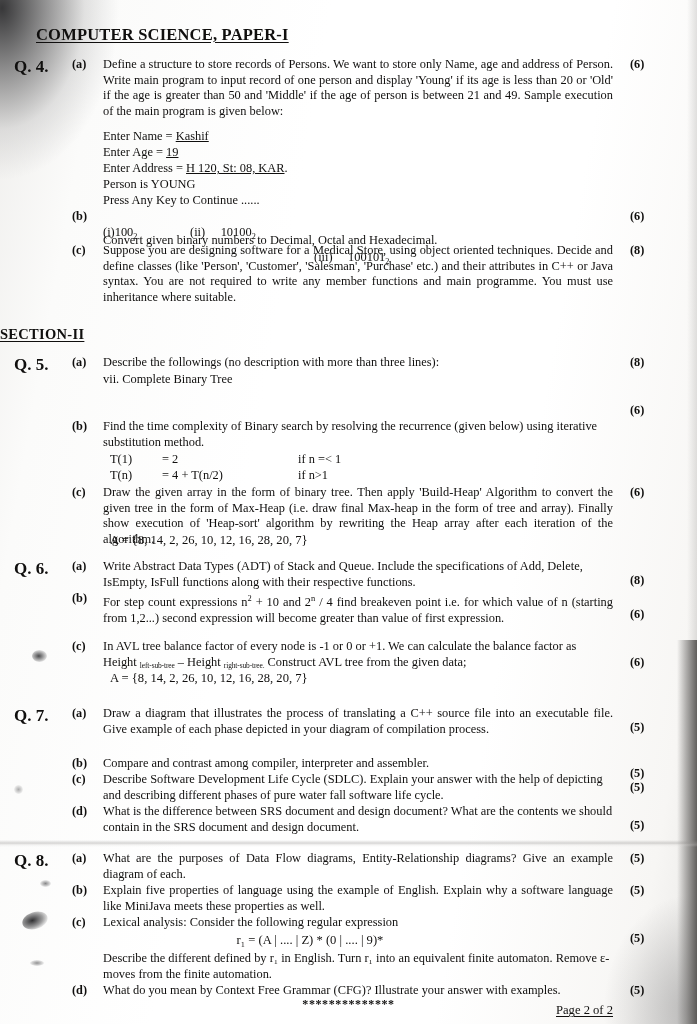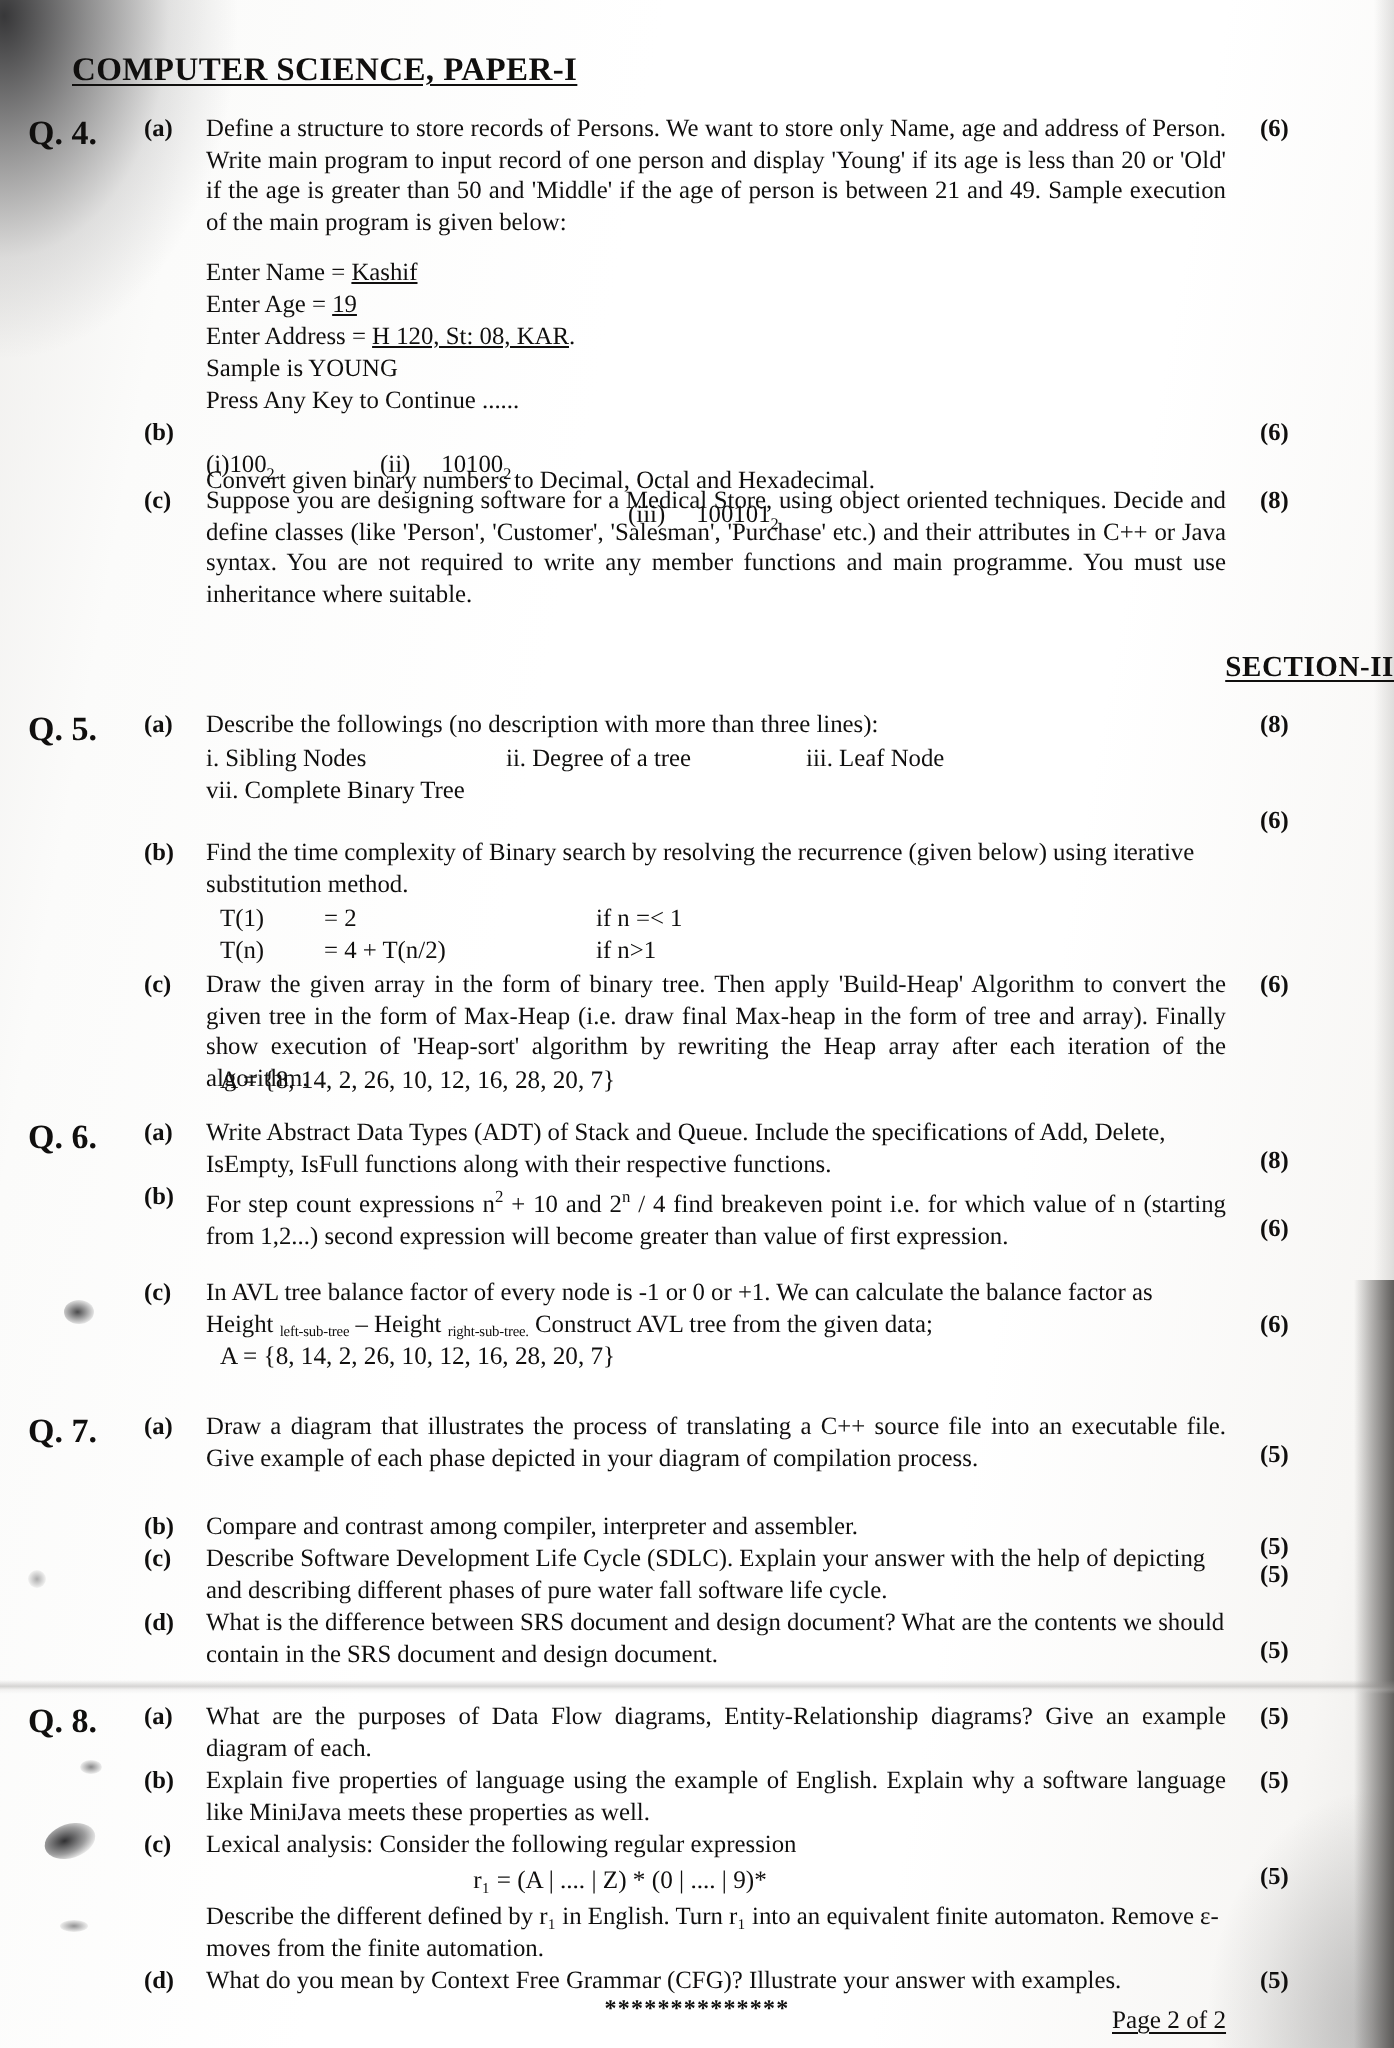--- a/index.html
+++ b/index.html
@@ -134,21 +134,21 @@
     font-size: 12.4px;
     line-height: 15.6px;
     white-space: nowrap;
   }
   .uline { text-decoration: underline; text-underline-offset: 1px; }
 
   .section-head {
     position: absolute;
     left: 0;
     width: 697px;
-    text-align: right;
+    text-align: left;
     font-size: 14.5px;
     font-weight: bold;
     letter-spacing: 0.3px;
   }
   .section-head span {
     text-decoration: underline;
     text-underline-offset: 2px;
   }
 
   
@@ -232,21 +232,21 @@
 
     <div class="qnum" style="top:57px;">Q. 4.</div>
 
     <div class="part" style="top:57px;">(a)</div>
     <div class="qtext" style="top:57px;">Define a structure to store records of Persons. We want to store only Name, age and address of Person. Write main program to input record of one person and display 'Young' if its age is less than 20 or 'Old' if the age is greater than 50 and 'Middle' if the age of person is between 21 and 49. Sample execution of the main program is given below:</div>
     <div class="marks" style="top:57px;">(6)</div>
 
     <div class="plain" style="left:103px; top:129px;"><span>Enter Name = </span><span class="uline">Kashif</span></div>
     <div class="plain" style="left:103px; top:145px;"><span>Enter Age = </span><span class="uline">19</span></div>
     <div class="plain" style="left:103px; top:161px;"><span>Enter Address = </span><span class="uline">H 120, St: 08, KAR</span><span>.</span></div>
-    <div class="plain" style="left:103px; top:177px;">Sample is YOUNG</div>
+    <div class="plain" style="left:103px; top:177px;">Person is YOUNG</div>
     <div class="plain" style="left:103px; top:193px;">Press Any Key to Continue ......</div>
 
     <div class="part" style="top:209px;">(b)</div>
     <div class="qtext nojustify" style="top:209px;margin-top:24px;">Convert given binary numbers to Decimal, Octal and Hexadecimal.</div>
     <div class="marks" style="top:209px;">(6)</div>
 
     <div class="plain" style="left:103px; top:225px;"><span>(i)</span><span>100</span><sub>2</sub></div>
     <div class="plain" style="left:190px; top:225px;"><span>(ii)</span>&nbsp;&nbsp;&nbsp;&nbsp;&nbsp;<span>10100</span><sub>2</sub></div>
     <div class="plain" style="left:314px; top:225px;margin-top:25px;"><span>(iii)</span>&nbsp;&nbsp;&nbsp;&nbsp;&nbsp;<span>100101</span><sub>2</sub></div>
 
@@ -256,25 +256,20 @@
 
     <div class="section-head" style="top:326px;"><span>SECTION-II</span></div>
 
     <div class="qnum" style="top:355px;">Q. 5.</div>
 
     <div class="part" style="top:355px;">(a)</div>
     <div class="qtext nojustify" style="top:355px;">Describe the followings (no description with more than three lines):</div>
     <div class="marks" style="top:355px;">(8)</div>
 
     <div class="sublist" style="top:371px;">
-      <div class="sublist-row">
-        <span class="sl-c1">i.  Sibling Nodes</span>
-        <span class="sl-c2">ii.  Degree of a tree</span>
-        <span class="sl-c3">iii.  Leaf Node</span>
-      </div>
       <div class="sublist-row">
         <span class="sl-c1">vii. Complete Binary Tree</span>
       </div>
     </div>
 
     <div class="part" style="top:419px;">(b)</div>
     <div class="qtext nojustify" style="top:419px;">Find the time complexity of Binary search by resolving the recurrence (given below) using iterative substitution method.</div>
     <div class="marks" style="top:403px;">(6)</div>
 
     <div class="recur" style="top:451px;">

